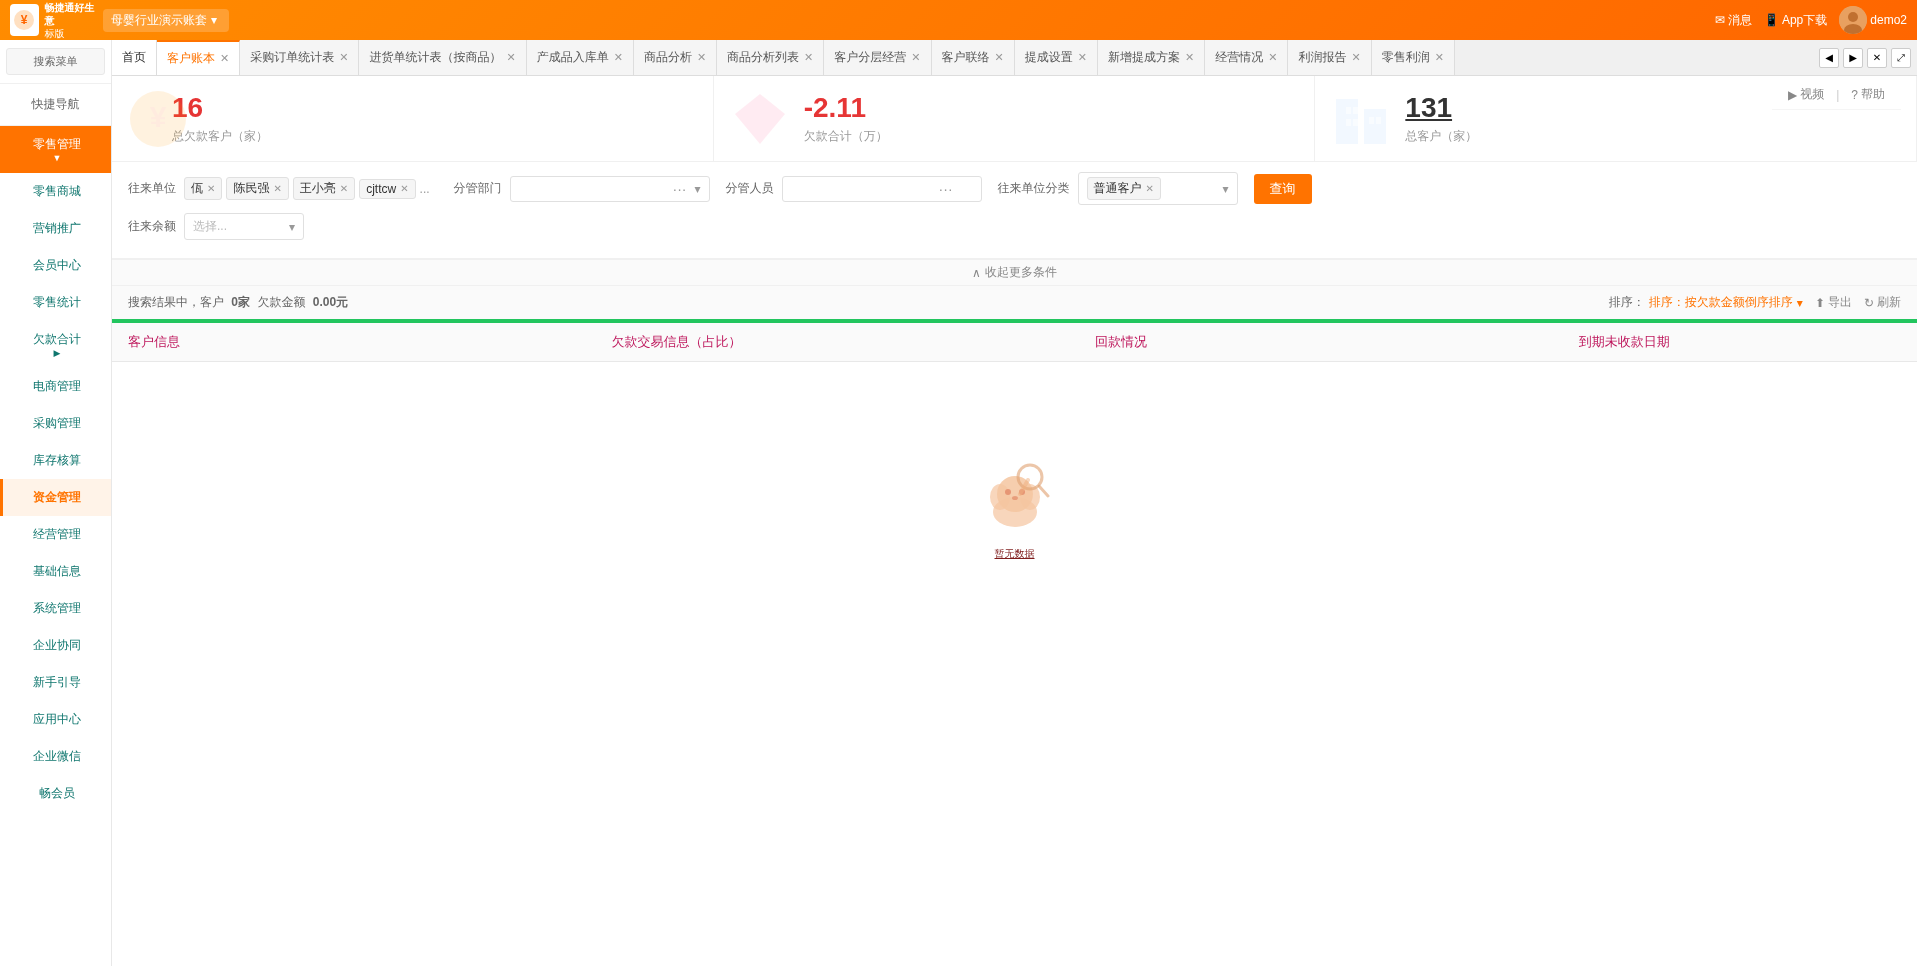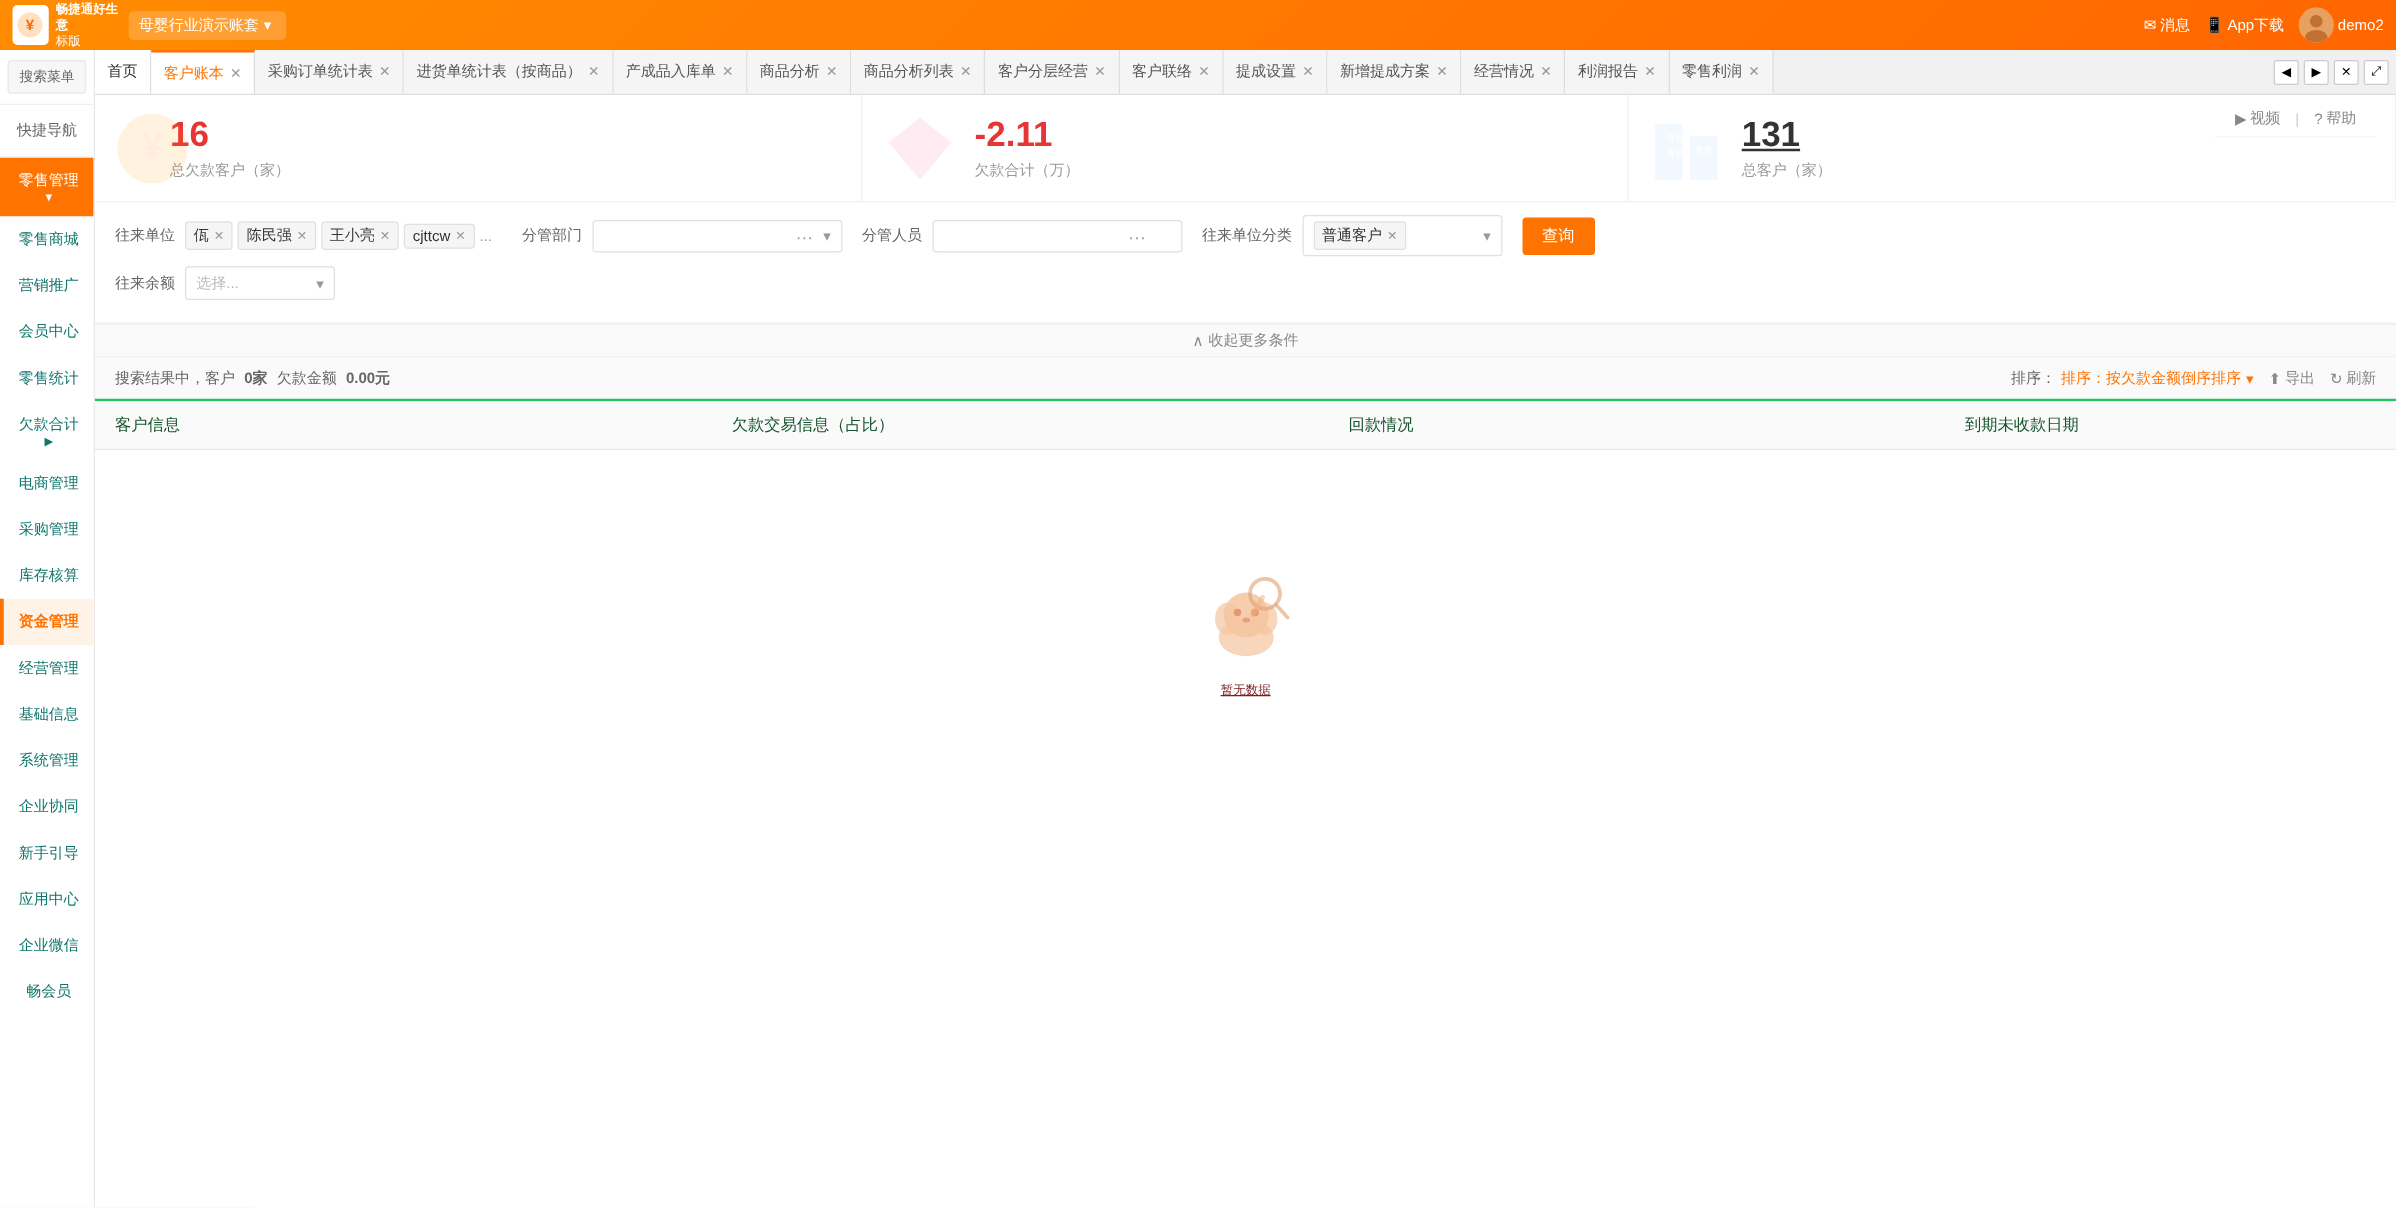--- a/index.html
+++ b/index.html
@@ -18,21 +18,21 @@
     .top-bar .workspace-selector span { margin-right: 4px; }
     .top-bar .spacer { flex: 1; }
     .top-bar .top-actions { display: flex; align-items: center; gap: 12px; font-size: 12px; }
     .top-bar .top-actions .action-item { display: flex; align-items: center; gap: 3px; cursor: pointer; }
     .top-bar .avatar { width: 28px; height: 28px; border-radius: 50%; background: #ccc; overflow: hidden; display: flex; align-items: center; justify-content: center; font-size: 11px; background: #f0a060; }
 
     
     .main-layout { display: flex; height: calc(100vh - 40px); }
 
     
-    .sidebar { width: 76px; background: #fff; border-right: 1px solid #e8e8e8; display: flex; flex-direction: column; flex-shrink: 0; overflow-y: auto; }
+    .sidebar { width: 112px; background: #fff; border-right: 1px solid #e8e8e8; display: flex; flex-direction: column; flex-shrink: 0; overflow-y: auto; }
     .sidebar-search { padding: 8px 6px; border-bottom: 1px solid #f0f0f0; }
     .sidebar-search-btn { width: 100%; background: #f7f7f7; border: 1px solid #e8e8e8; border-radius: 3px; padding: 5px; font-size: 11px; color: #666; cursor: pointer; text-align: center; }
     .sidebar-nav { padding: 4px 0; border-bottom: 1px solid #f0f0f0; }
     .sidebar-nav-item { padding: 8px 6px; text-align: center; font-size: 12px; cursor: pointer; color: #666; }
     .sidebar-menu { flex: 1; overflow-y: auto; }
     .sidebar-menu-item { padding: 10px 0; text-align: center; font-size: 12px; cursor: pointer; color: #0f766e; border-left: 3px solid transparent; }
     .sidebar-menu-item.active { color: #ff7300; background: #fff3e8; border-left-color: #ff7300; font-weight: bold; }
     .sidebar-menu-item.active-parent { background: #ff7300; color: white; border-left-color: transparent; }
 
     
@@ -75,27 +75,27 @@
     .filter-more { color: #999; cursor: pointer; font-size: 12px; }
     .filter-select { border: 1px solid #e0e0e0; border-radius: 3px; padding: 4px 8px; font-size: 12px; color: #333; background: white; cursor: pointer; display: flex; align-items: center; gap: 4px; min-width: 120px; position: relative; }
     .filter-select .arrow { color: #999; }
     .filter-input-area { border: 1px solid #e0e0e0; border-radius: 3px; padding: 4px 24px 4px 8px; font-size: 12px; background: white; min-width: 160px; cursor: pointer; color: #999; display: flex; align-items: center; gap: 4px; position: relative; }
     .filter-dots { color: #999; cursor: pointer; font-size: 14px; padding: 0 4px; }
 
     
     .collapse-toggle { text-align: center; padding: 4px; background: #fafafa; border-top: 1px solid #f0f0f0; border-bottom: 1px solid #f0f0f0; cursor: pointer; color: #888; font-size: 12px; display: flex; align-items: center; justify-content: center; gap: 4px; }
 
     
-    .search-result-info { padding: 8px 16px; font-size: 12px; color: #666; display: flex; align-items: center; justify-content: space-between; background: #fafafa; border-bottom: 2px solid #22c55e; }
+    .search-result-info { padding: 8px 16px; font-size: 12px; color: #666; display: flex; align-items: center; justify-content: space-between; background: #fafafa; border-bottom: 4px solid #22c55e; }
     .result-actions { display: flex; align-items: center; gap: 12px; }
     .result-sort { display: flex; align-items: center; gap: 4px; cursor: pointer; }
     .result-action-btn { display: flex; align-items: center; gap: 3px; cursor: pointer; color: #888; }
 
     
-    .table-header { display: flex; padding: 10px 16px; background: #fafafa; border-bottom: 1px solid #e8e8e8; font-size: 13px; color: #14532d; font-weight: normal; }
+    .table-header { display: flex; padding: 10px 16px; background: #fafafa; border-bottom: 1px solid #e8e8e8; font-size: 13px; color: #be185d; font-weight: normal; }
     .th-customer-info { flex: 3; }
     .th-debt-info { flex: 3; }
     .th-repayment { flex: 3; }
     .th-due-date { flex: 2; }
 
     
     .empty-state { display: flex; flex-direction: column; align-items: center; justify-content: center; padding: 80px 20px; color: #bbb; }
     .empty-state .empty-text { font-size: 10px; color: #7f1d1d; text-decoration: underline; }
 
     

